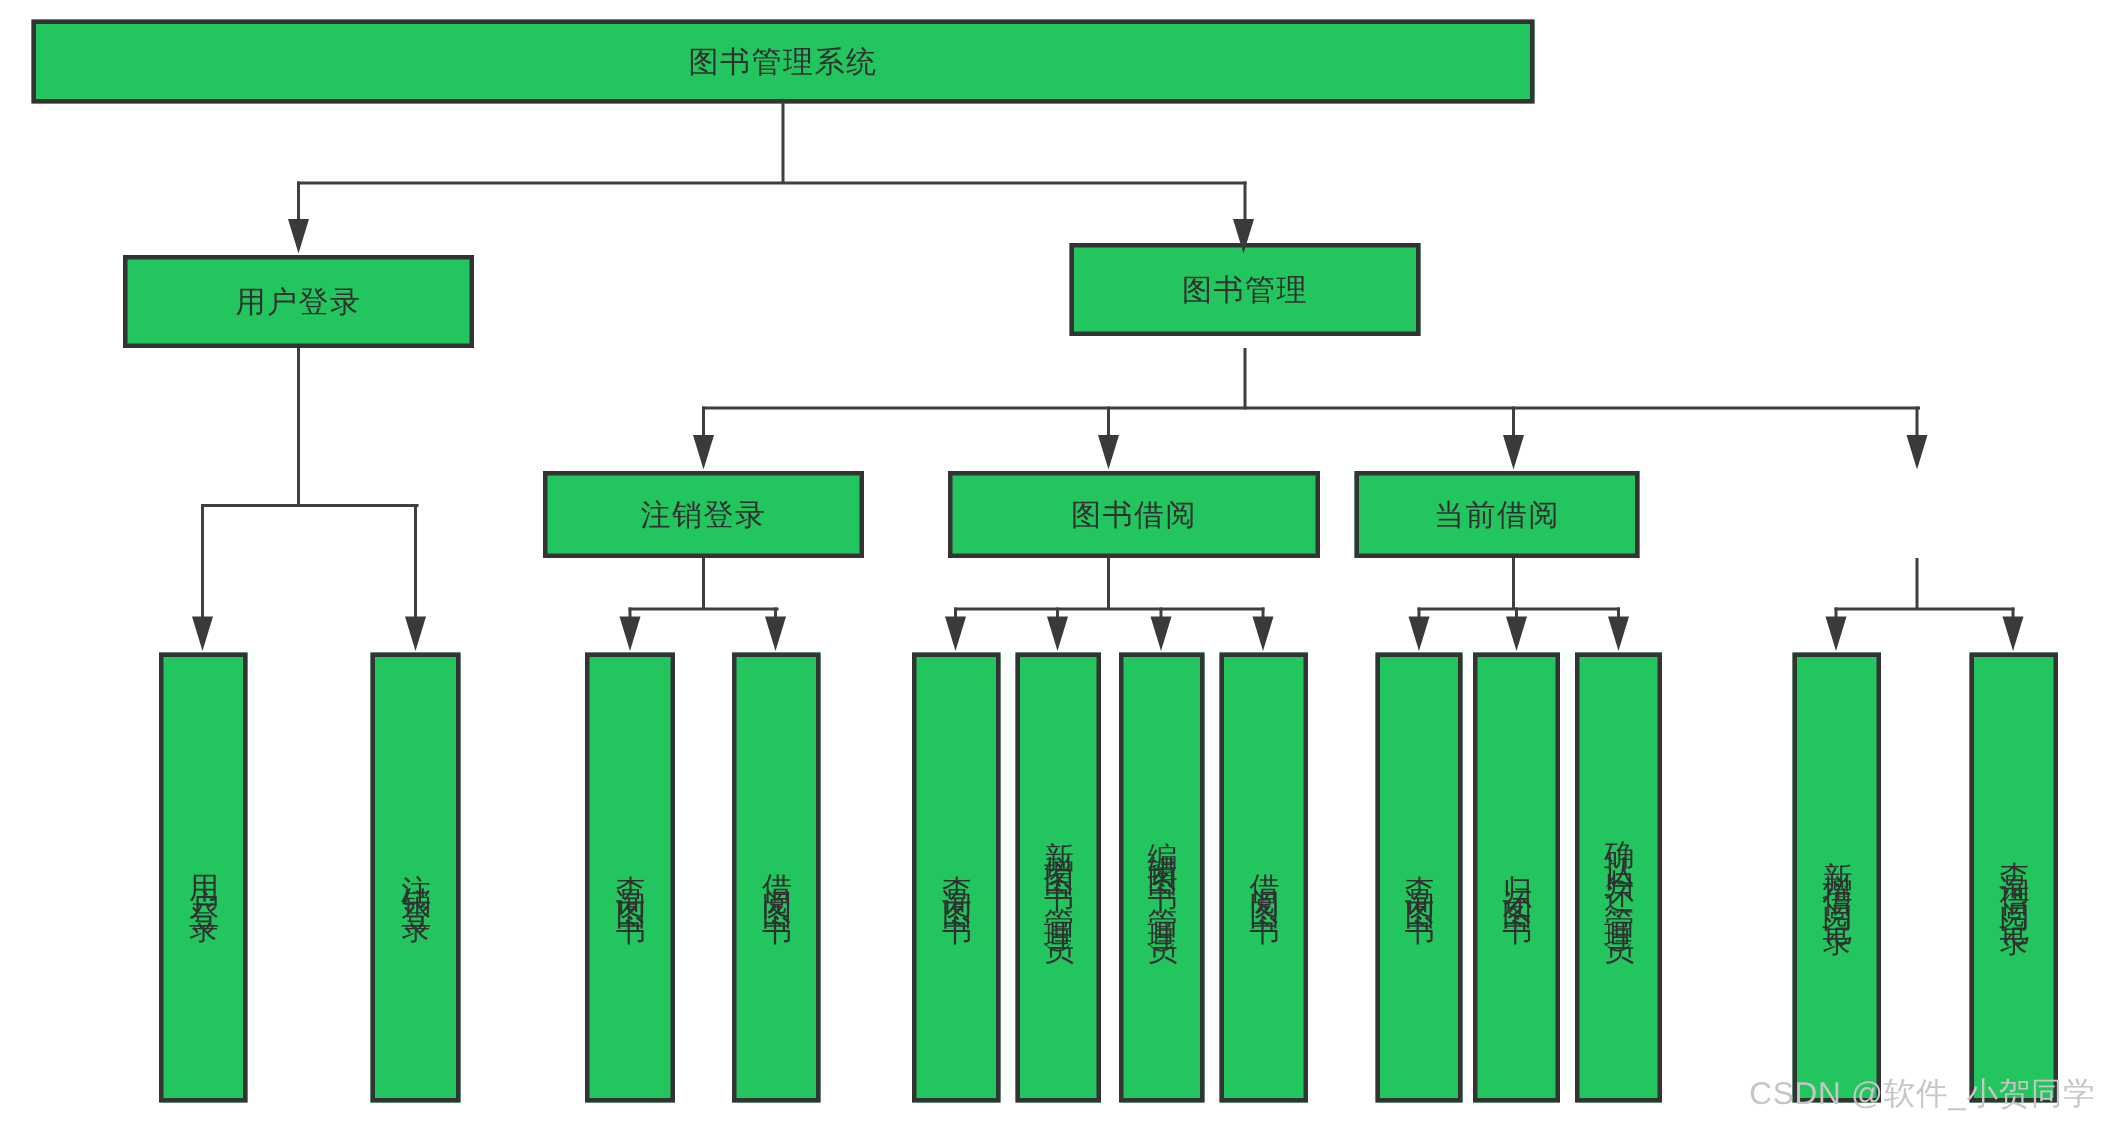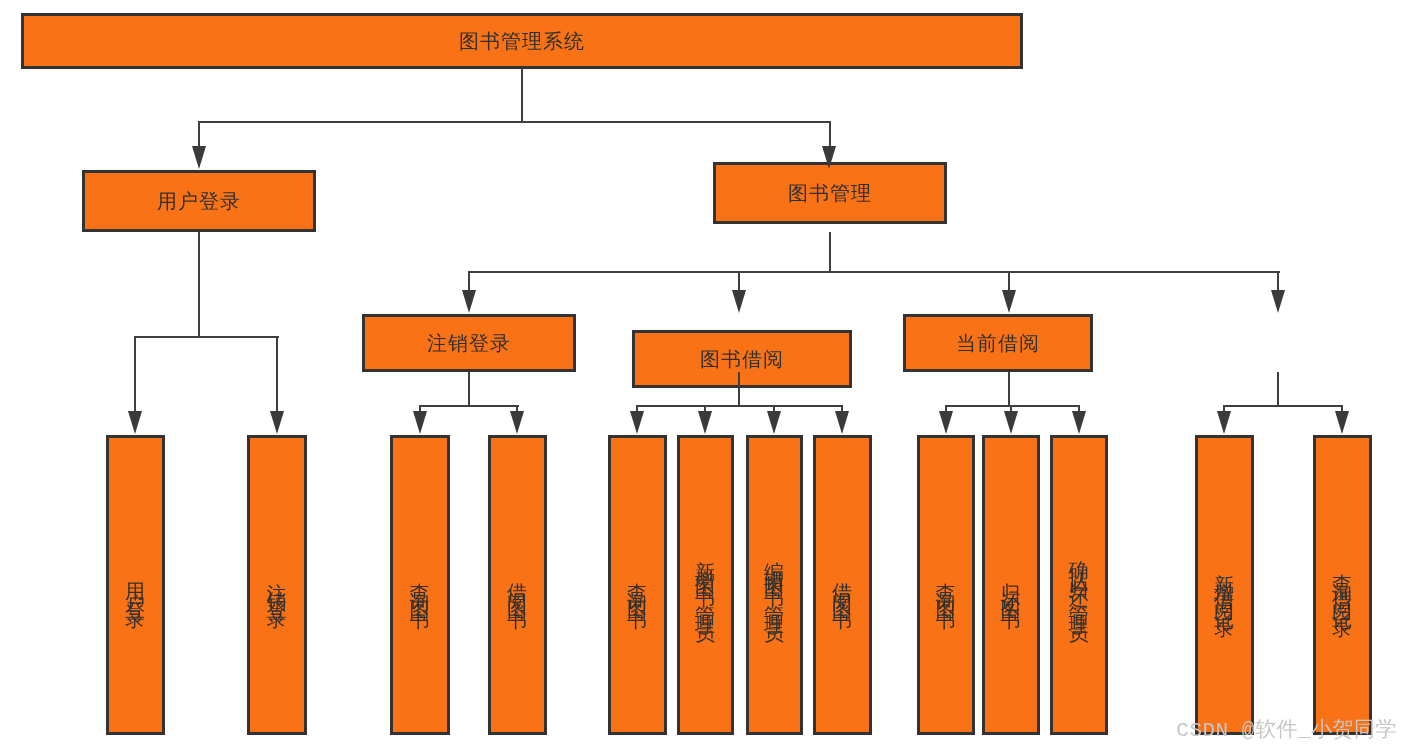--- a/index.html
+++ b/index.html
@@ -1,53 +1,53 @@
 <!DOCTYPE html>
 <html><head>
 <meta charset="utf-8">
 <style>
   html,body{margin:0;padding:0;background:#ffffff;}
   .canvas{
     position:relative;width:1405px;height:747px;background:#ffffff;overflow:hidden;
     font-family:"Liberation Sans","DejaVu Sans",sans-serif;
   }
   .box{
-    position:absolute;box-sizing:border-box;background:#f97316;
+    position:absolute;box-sizing:border-box;background:#22c55e;
     border:3px solid #333333;color:#303030;
     display:flex;align-items:center;justify-content:center;
     font-size:20px;letter-spacing:1px;
   }
   .vbox{
     writing-mode:vertical-rl;text-orientation:mixed;
     letter-spacing:9px;line-height:1;
   }
   .vline{position:absolute;width:2px;background:#3f3f3f;}
   .hline{position:absolute;height:2px;background:#3f3f3f;}
   .arrow{
     position:absolute;width:0;height:0;
     border-left:7px solid transparent;border-right:7px solid transparent;
     border-top:23px solid #3a3a3a;
   }
   .watermark{
     position:absolute;right:8px;bottom:4px;z-index:5;
-    color:#c6c6c6;font-size:21px;letter-spacing:0.5px;font-family:Liberation Mono, monospace;
+    color:#c6c6c6;font-size:21px;letter-spacing:0.5px;
   }
 </style>
 </head>
 <body>
 
 <div class="canvas">
 
   <div class="box" style="left:21px;top:13px;width:1002px;height:56px">图书管理系统</div>
 
   <div class="box" style="left:82px;top:170px;width:234px;height:62px">用户登录</div>
   <div class="box" style="left:713px;top:162px;width:234px;height:62px">图书管理</div>
 
   <div class="box" style="left:362px;top:314px;width:214px;height:58px">注销登录</div>
-  <div class="box" style="left:632px;top:330px;width:220px;height:58px">图书借阅</div>
+  <div class="box" style="left:632px;top:314px;width:248px;height:58px">图书借阅</div>
   <div class="box" style="left:903px;top:314px;width:190px;height:58px">当前借阅</div>
 
   <div class="box vbox" style="left:106px;top:435px;width:59px;height:300px">用户登录</div>
   <div class="box vbox" style="left:247px;top:435px;width:60px;height:300px">注销登录</div>
 
   <div class="box vbox" style="left:390px;top:435px;width:60px;height:300px">查询图书</div>
   <div class="box vbox" style="left:488px;top:435px;width:59px;height:300px">借阅图书</div>
 
   <div class="box vbox" style="left:608px;top:435px;width:59px;height:300px">查询图书</div>
   <div class="box vbox" style="left:677px;top:435px;width:57px;height:300px">新增图书（管理员）</div>

